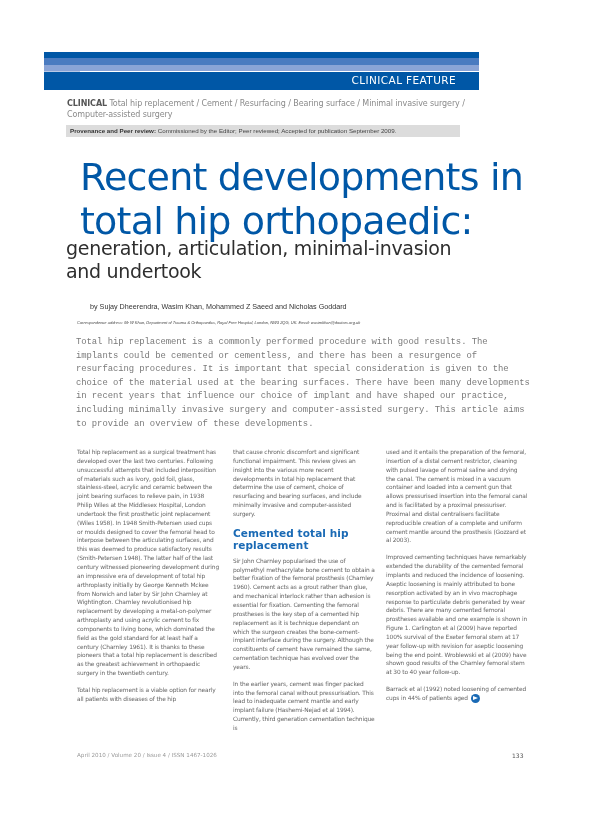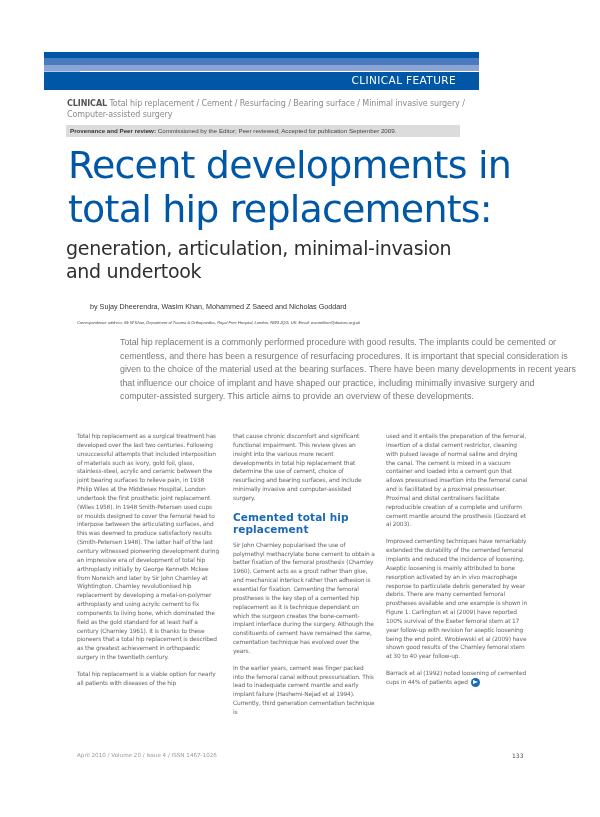--- a/index.html
+++ b/index.html
@@ -13,29 +13,29 @@
     .banner .b4l { position: absolute; left: 0; top: 19px; width: 36px; height: 1px; background: #b9c9e6; }
     .banner .b5 { position: absolute; left: 0; top: 20px; width: 100%; height: 18px; background: #0057a6; }
     .banner .label { position: absolute; right: 23px; top: 22px; color: #ffffff; font-size: 10.5px; letter-spacing: 0.4px; font-family: "DejaVu Sans", sans-serif; text-align: right; }
 
     .keywords { position: absolute; left: 67px; top: 98px; width: 420px; font-size: 8px; line-height: 11px; color: #8a8a8a; font-family: "DejaVu Sans", sans-serif; letter-spacing: -0.1px; }
     .keywords .kw-label { color: #555; font-weight: bold; }
 
     .provenance { position: absolute; left: 66px; top: 125px; width: 390px; height: 12px; background: #dcdcdc; font-size: 6.2px; line-height: 12px; color: #444; padding-left: 4px; }
     .provenance b { color: #333; }
 
-    .title { position: absolute; left: 66px; top: 141px; font-family: "DejaVu Sans", sans-serif; color: #0057a6; font-size: 38px; line-height: 44px; letter-spacing: -0.8px; font-weight: normal; margin: 2px; width: 520px; }
+    .title { position: absolute; left: 66px; top: 141px; font-family: "DejaVu Sans", sans-serif; color: #0057a6; font-size: 38px; line-height: 44px; letter-spacing: -0.8px; font-weight: normal; margin: 14px; width: 520px; }
     .subtitle { position: absolute; left: 66px; top: 237px; font-family: "DejaVu Sans", sans-serif; color: #2e2e2e; font-size: 19px; line-height: 23px; width: 500px; letter-spacing: -0.3px; }
 
     .byline { position: absolute; left: 77px; top: 302px; font-size: 7.2px; color: #333; padding-left: 13px; }
     .corr { position: absolute; left: 77px; top: 320px; font-size: 4px; color: #444; font-style: italic; white-space: nowrap; }
 
-    .abstract { position: absolute; left: 76px; top: 336px; width: 456px; font-size: 8.9px; line-height: 13.6px; color: #7a7a7a; font-family: Liberation Sans, sans-serif; letter-spacing: -0.05px; margin-left: 44px; }
+    .abstract { position: absolute; left: 76px; top: 336px; width: 456px; font-size: 8.9px; line-height: 13.6px; color: #7a7a7a; font-family: Liberation Mono, monospace; letter-spacing: -0.05px; }
 
-    .col { position: absolute; top: 432px; width: 142px; font-size: 5.9px; line-height: 8.85px; color: #666; font-family: "DejaVu Sans", sans-serif; letter-spacing: -0.15px; }
+    .col { position: absolute; top: 448px; width: 142px; font-size: 5.9px; line-height: 8.85px; color: #666; font-family: "DejaVu Sans", sans-serif; letter-spacing: -0.15px; }
     .col p { margin: 0 0 8px 0; }
     .col1 { left: 77px; }
     .col2 { left: 233px; }
     .col3 { left: 386px; }
     .col h2 { font-family: "DejaVu Sans", sans-serif; color: #1a6ab5; font-size: 10.5px; line-height: 12px; font-weight: bold; margin: 4px 0 6px 0; letter-spacing: 0.1px; }
 
     .continue-icon { display: inline-block; width: 9px; height: 9px; border-radius: 50%; background: #1a6ab5; vertical-align: middle; margin-left: 3px; position: relative; }
     .continue-icon::after { content: ""; position: absolute; left: 2px; top: 2px; width: 0; height: 0; border-left: 5px solid #fff; border-top: 2.5px solid transparent; border-bottom: 2.5px solid transparent; }
 
     .footer-left { position: absolute; left: 77px; top: 752px; font-size: 5.6px; color: #999; font-family: "DejaVu Sans", sans-serif; }
@@ -59,21 +59,21 @@
   <span>Total hip replacement / Cement / Resurfacing / Bearing surface / Minimal invasive surgery / Computer-assisted surgery</span>
 </div>
 
 <div class="provenance">
   <b>Provenance and Peer review:</b>
   <span>Commissioned by the Editor; Peer reviewed; Accepted for publication September 2009.</span>
 </div>
 
 <h1 class="title">
   <span>Recent developments in</span><br>
-  <span>total hip replacements:</span>
+  <span>total hip orthopaedic:</span>
 </h1>
 
 <div class="subtitle">
   <span>generation, articulation, minimal-invasion</span><br>
   <span>and undertook</span>
 </div>
 
 <div class="byline">by Sujay Dheerendra, Wasim Khan, Mohammed Z Saeed and Nicholas Goddard</div>
 <div class="corr">Correspondence address: Mr W Khan, Department of Trauma &amp; Orthopaedics, Royal Free Hospital, London, NW3 2QG, UK. Email: wasimkhan@doctors.org.uk</div>
 

